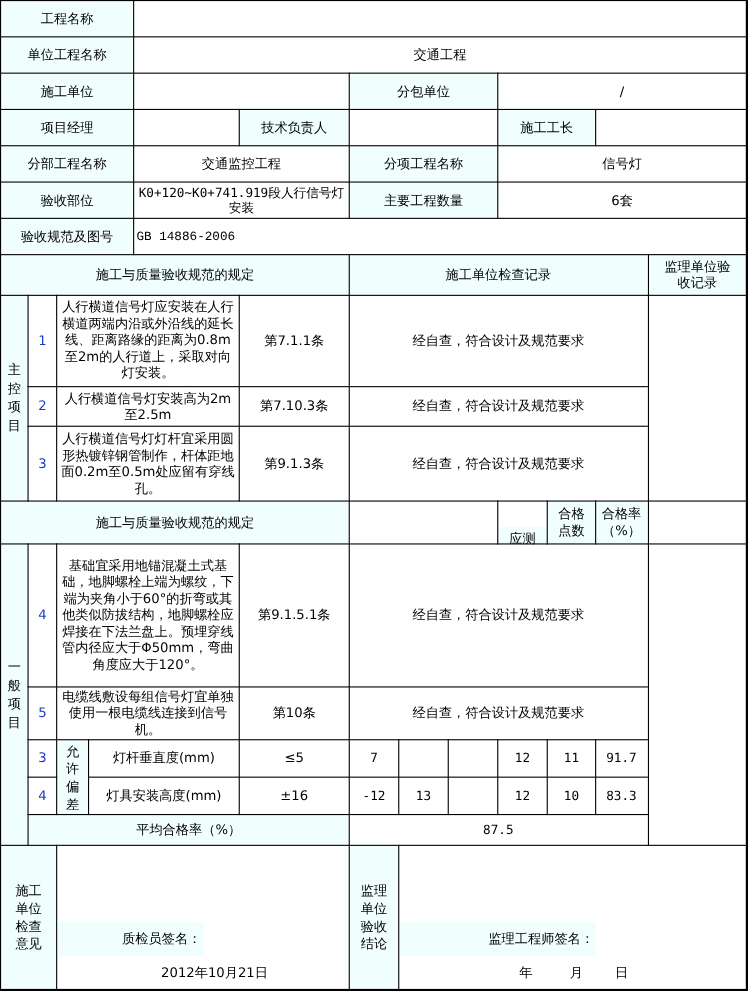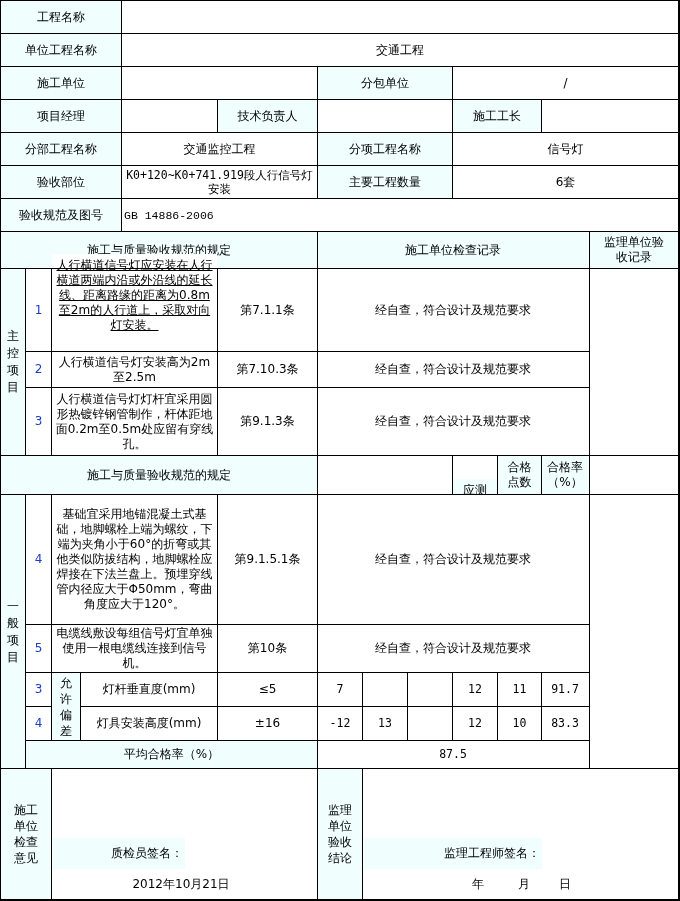--- a/index.html
+++ b/index.html
@@ -48,21 +48,21 @@
 <div class="c lbl" style="left:1px;top:199px;width:120px;height:32px;">验收规范及图号</div>
 <div class="c left mono" style="left:122px;top:199px;width:556px;height:32px;padding-left:2px;font-family:Liberation Mono, monospace;">GB 14886-2006</div>
 
 <div class="c lbl" style="left:1px;top:232px;width:316px;height:36px;">施工与质量验收规范的规定</div>
 <div class="c lbl" style="left:318px;top:232px;width:270px;height:36px;">施工单位检查记录</div>
 <div class="c lbl" style="left:590px;top:232px;width:88px;height:36px;padding:0 12px;line-height:15px;">监理单位验收记录</div>
 
 <div class="c lbl vert" style="left:1px;top:269px;width:24px;height:186px;padding:0 5px;">主控项目</div>
 
 <div class="c num" style="left:26px;top:269px;width:25px;height:82px;">1</div>
-<div class="c" style="left:52px;top:254px;width:165px;height:82px;padding:0 3px;text-decoration:underline;">人行横道信号灯应安装在人行横道两端内沿或外沿线的延长线、距离路缘的距离为0.8m至2m的人行道上，采取对向灯安装。</div>
+<div class="c" style="left:52px;top:268px;width:165px;height:82px;padding:0 3px;">人行横道信号灯应安装在人行横道两端内沿或外沿线的延长线、距离路缘的距离为0.8m至2m的人行道上，采取对向灯安装。</div>
 <div class="c" style="left:218px;top:269px;width:99px;height:82px;">第7.1.1条</div>
 <div class="c" style="left:318px;top:269px;width:270px;height:82px;">经自查，符合设计及规范要求</div>
 
 <div class="c num" style="left:26px;top:352px;width:25px;height:35px;">2</div>
 <div class="c" style="left:52px;top:352px;width:165px;height:35px;padding:0 3px;">人行横道信号灯安装高为2m至2.5m</div>
 <div class="c" style="left:218px;top:352px;width:99px;height:35px;">第7.10.3条</div>
 <div class="c" style="left:318px;top:352px;width:270px;height:35px;">经自查，符合设计及规范要求</div>
 
 <div class="c num" style="left:26px;top:388px;width:25px;height:67px;">3</div>
 <div class="c" style="left:52px;top:388px;width:165px;height:67px;padding:0 3px;">人行横道信号灯灯杆宜采用圆形热镀锌钢管制作，杆体距地面0.2m至0.5m处应留有穿线孔。</div>
@@ -113,21 +113,21 @@
 <div class="c mono" style="left:542px;top:707px;width:46px;height:33px;">83.3</div>
 
 <div class="c lbl" style="left:26px;top:741px;width:291px;height:27px;">平均合格率（%）</div>
 <div class="c mono" style="left:318px;top:741px;width:270px;height:27px;">87.5</div>
 
 <div class="c" style="left:590px;top:495px;width:88px;height:273px;"></div>
 
 <div class="c lbl vert" style="left:1px;top:769px;width:50px;height:130px;padding:0 12px;line-height:16px;">施工单位检查意见</div>
 <div class="c" style="left:52px;top:769px;width:265px;height:130px;"></div>
 <div class="c lbl" style="left:53px;top:838px;width:132px;height:31px;justify-content:flex-end;padding-right:2px;">质检员签名：</div>
-<div class="c" style="left:106px;top:874px;width:150px;height:20px;background:transparent;text-align:right;">2012年10月21日</div>
+<div class="c" style="left:120px;top:874px;width:150px;height:20px;background:transparent;text-align:right;">2012年10月21日</div>
 
 <div class="c lbl vert" style="left:318px;top:769px;width:44px;height:130px;padding:0 9px;line-height:16px;">监理单位验收结论</div>
 <div class="c" style="left:363px;top:769px;width:315px;height:130px;"></div>
 <div class="c lbl" style="left:364px;top:838px;width:178px;height:31px;justify-content:flex-end;padding-right:2px;">监理工程师签名：</div>
 <div class="c" style="left:468px;top:874px;width:20px;height:20px;background:transparent;">年</div>
 <div class="c" style="left:514px;top:874px;width:20px;height:20px;background:transparent;">月</div>
 <div class="c" style="left:555px;top:874px;width:20px;height:20px;background:transparent;">日</div>
 
 <div class="hl" style="left:0;top:0;width:680px;height:1px;"></div>
 <div class="hl" style="left:0;top:0;width:1px;height:901px;"></div>

